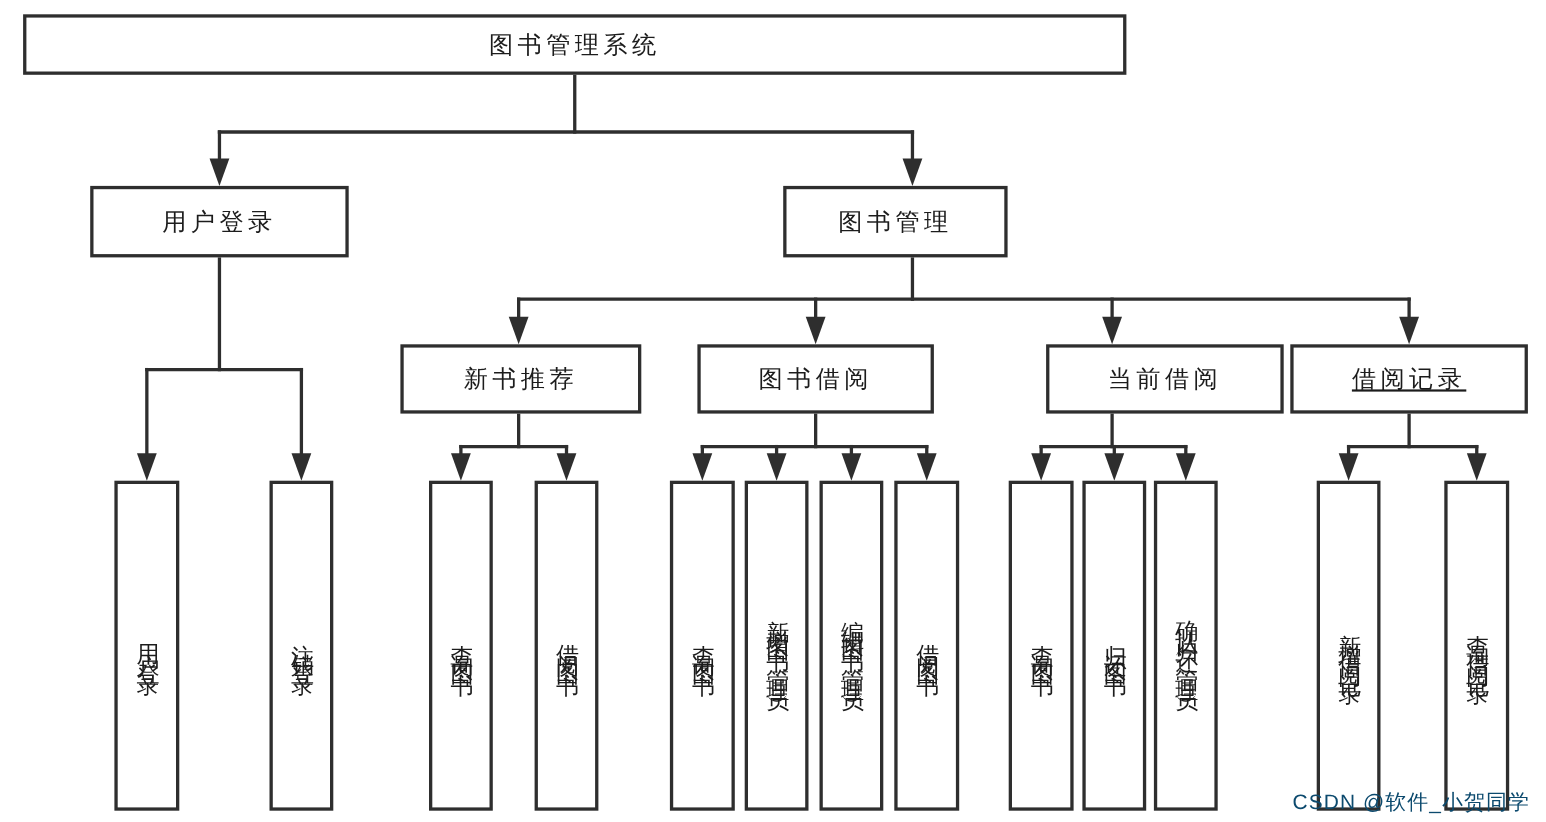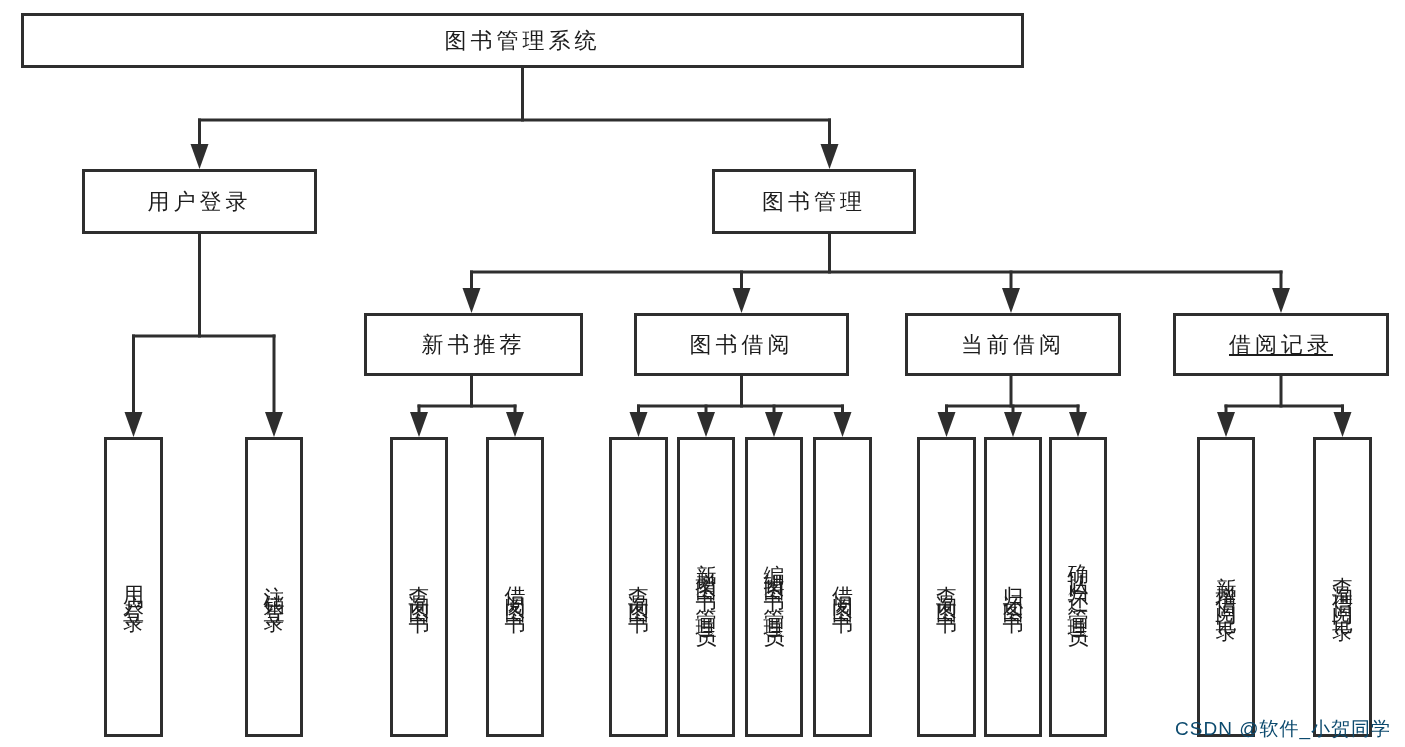--- a/index.html
+++ b/index.html
@@ -121,21 +121,21 @@
     </div>
     <div class="node h" style="left: 712px; top: 169px; width: 204px; height: 65px;">
       <span>图书管理</span>
     </div>
     <div class="node h" style="left: 364px; top: 313px; width: 219px; height: 63px;">
       <span>新书推荐</span>
     </div>
     <div class="node h" style="left: 634px; top: 313px; width: 215px; height: 63px;">
       <span>图书借阅</span>
     </div>
-    <div class="node h" style="left: 905px; top: 313px; width: 216px; height: 63px; justify-content: center;">
+    <div class="node h" style="left: 951px; top: 313px; width: 216px; height: 63px; justify-content: center;">
       <span>当前借阅</span>
     </div>
     <div class="node h" style="left: 1173px; top: 313px; width: 216px; height: 63px; text-decoration: underline;">
       <span>借阅记录</span>
     </div>
     <div class="node v" style="left: 104px; top: 437px; width: 59px; height: 300px;">
       <span>用户登录</span>
     </div>
     <div class="node v" style="left: 245px; top: 437px; width: 58px; height: 300px;">
       <span>注销登录</span>

